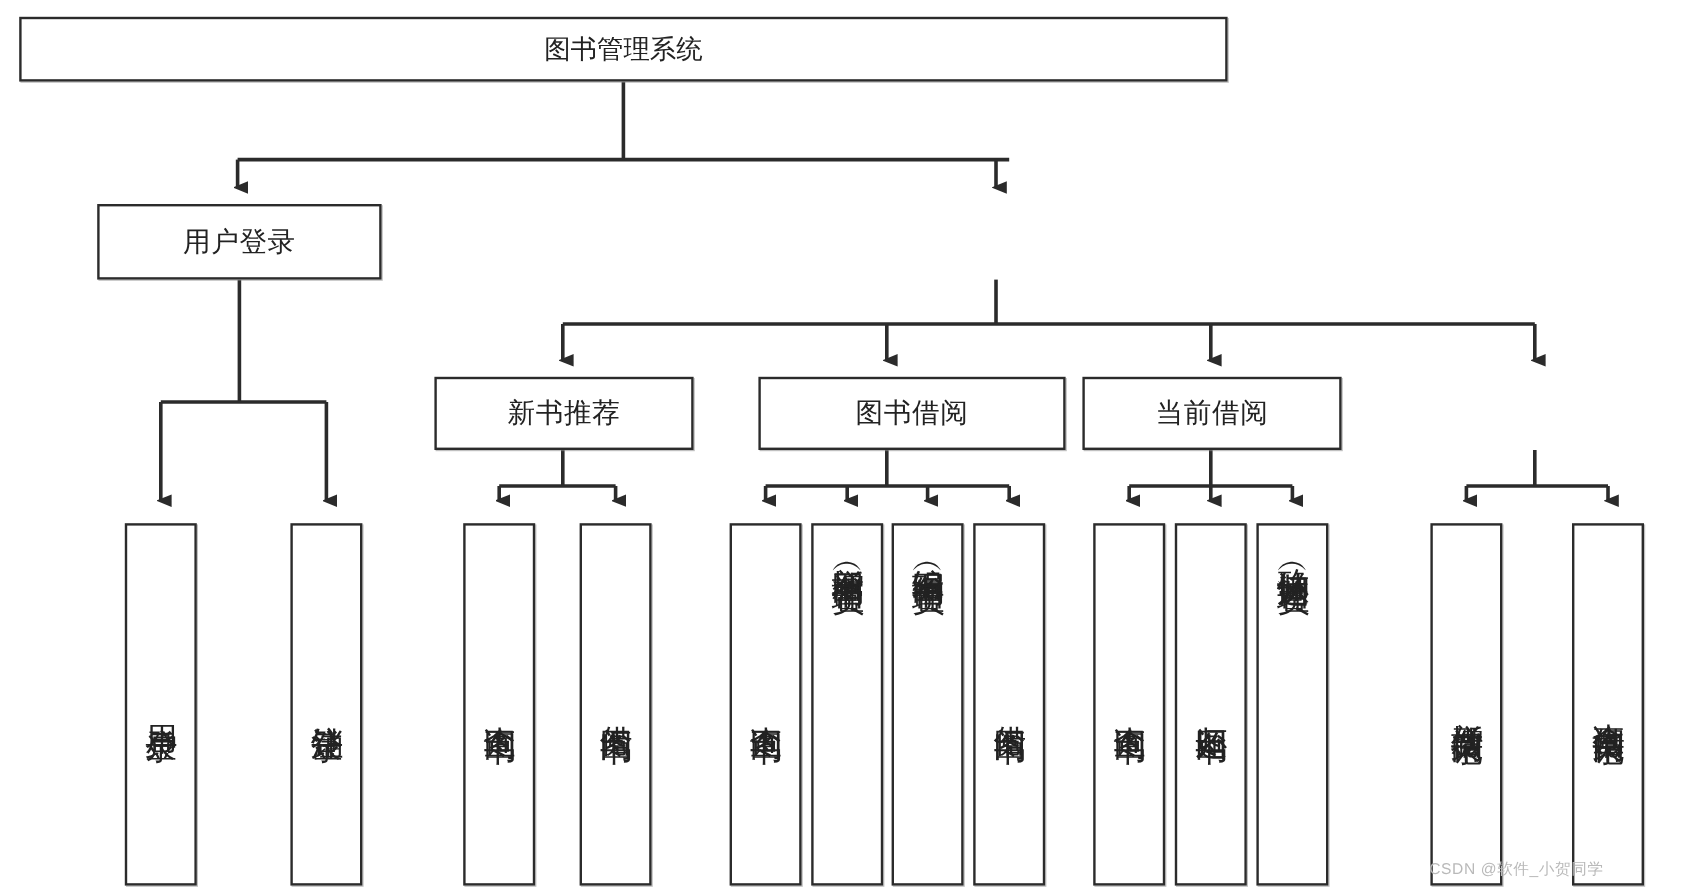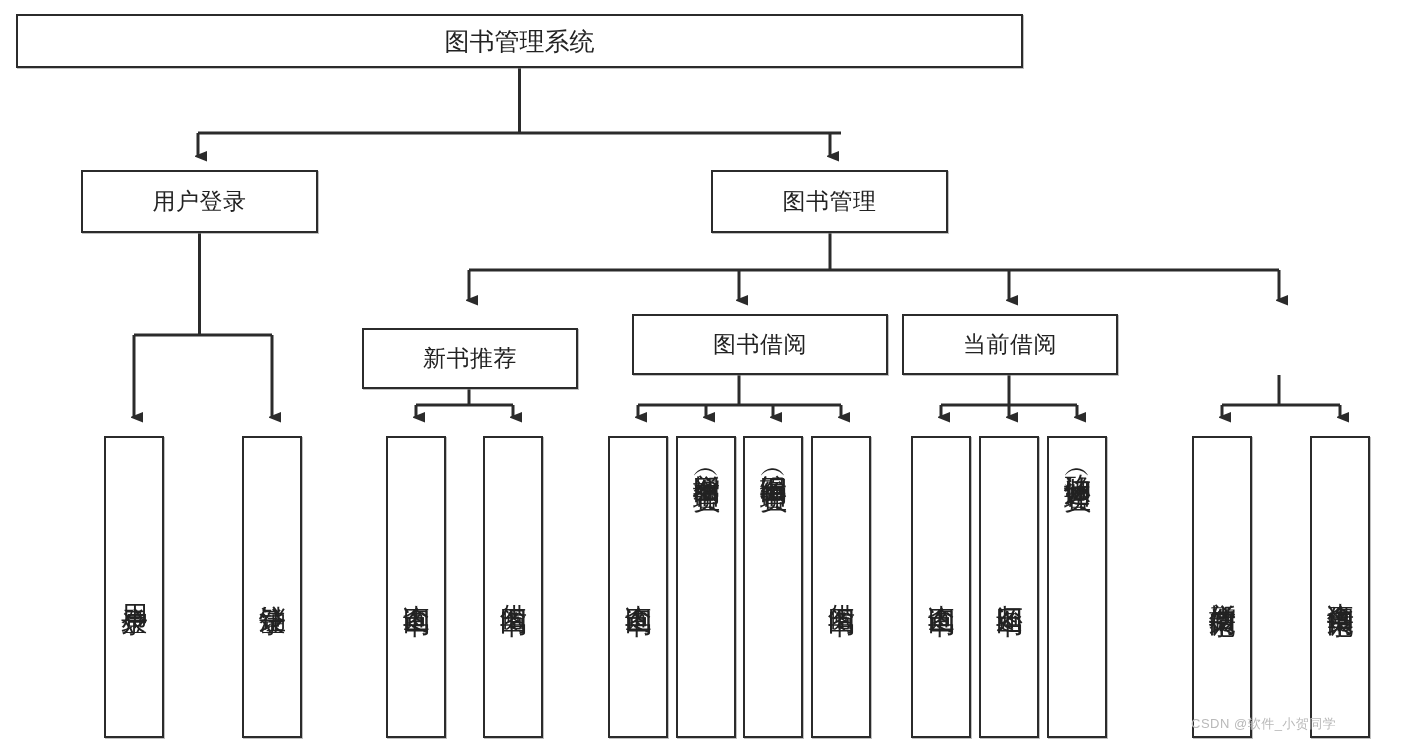--- a/index.html
+++ b/index.html
@@ -39,21 +39,21 @@
   .node .label {
     display: block;
     text-align: center;
     line-height: 1.0;
   }
   .node.horiz .label {
     font-size: 23px;
     letter-spacing: 0.5px;
   }
   .node.title .label {
-    font-size: 25px;
+    font-size: 22px;
   }
   .node.vert {
     align-items: flex-start;
     justify-content: center;
     padding-top: 14px;
   }
   .node.vert .label {
     writing-mode: vertical-rl;
     text-orientation: upright;
     font-size: 27px;
@@ -128,25 +128,22 @@
     </g>
   </svg>
 
   <div class="node title" style="left:16px; top:14px; width:1007px; height:54px;">
     <span class="label">图书管理系统</span>
   </div>
 
   <div class="node horiz" style="left:81px; top:170px; width:237px; height:63px;">
     <span class="label">用户登录</span>
   </div>
-  <div class="node horiz" style="left:711px; top:170px; width:237px; height:63px;">
-    <span class="label">图书管理</span>
-  </div>
 
-  <div class="node horiz" style="left:362px; top:328px; width:216px; height:61px;">
+  <div class="node horiz" style="left:362px; top:314px; width:216px; height:61px;">
     <span class="label">新书推荐</span>
   </div>
   <div class="node horiz" style="left:632px; top:314px; width:256px; height:61px;">
     <span class="label">图书借阅</span>
   </div>
   <div class="node horiz" style="left:902px; top:314px; width:216px; height:61px;">
     <span class="label">当前借阅</span>
   </div>
 
   <div class="node vert mid" style="left:104px; top:436px; width:60px; height:302px;">

